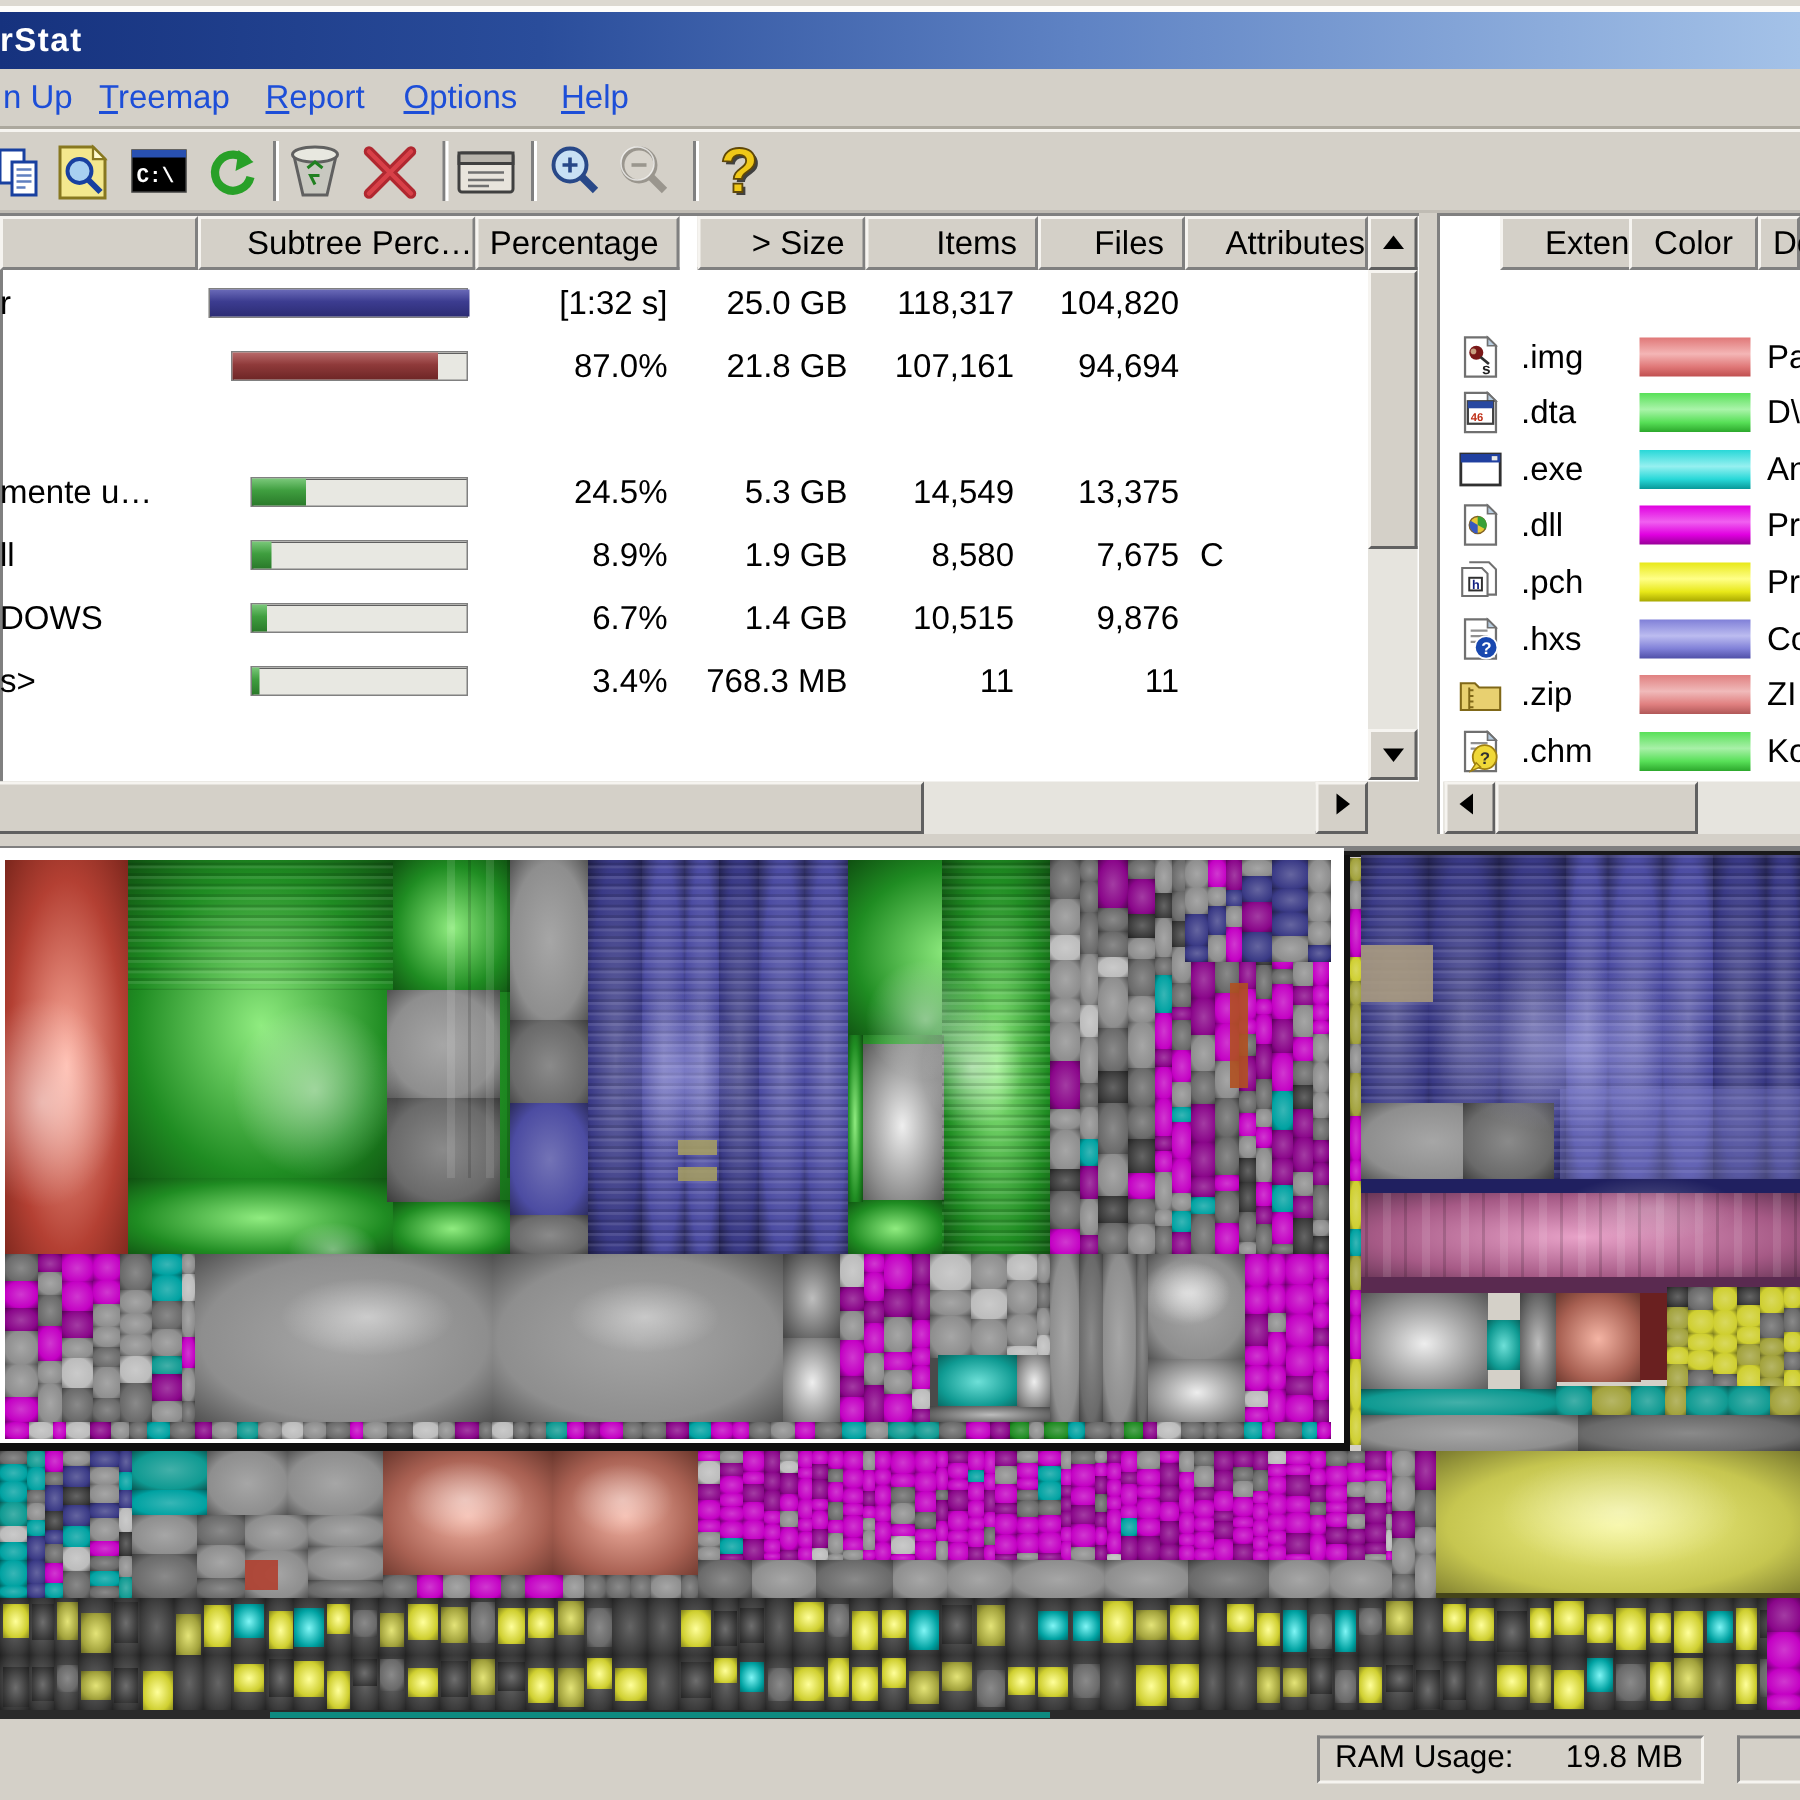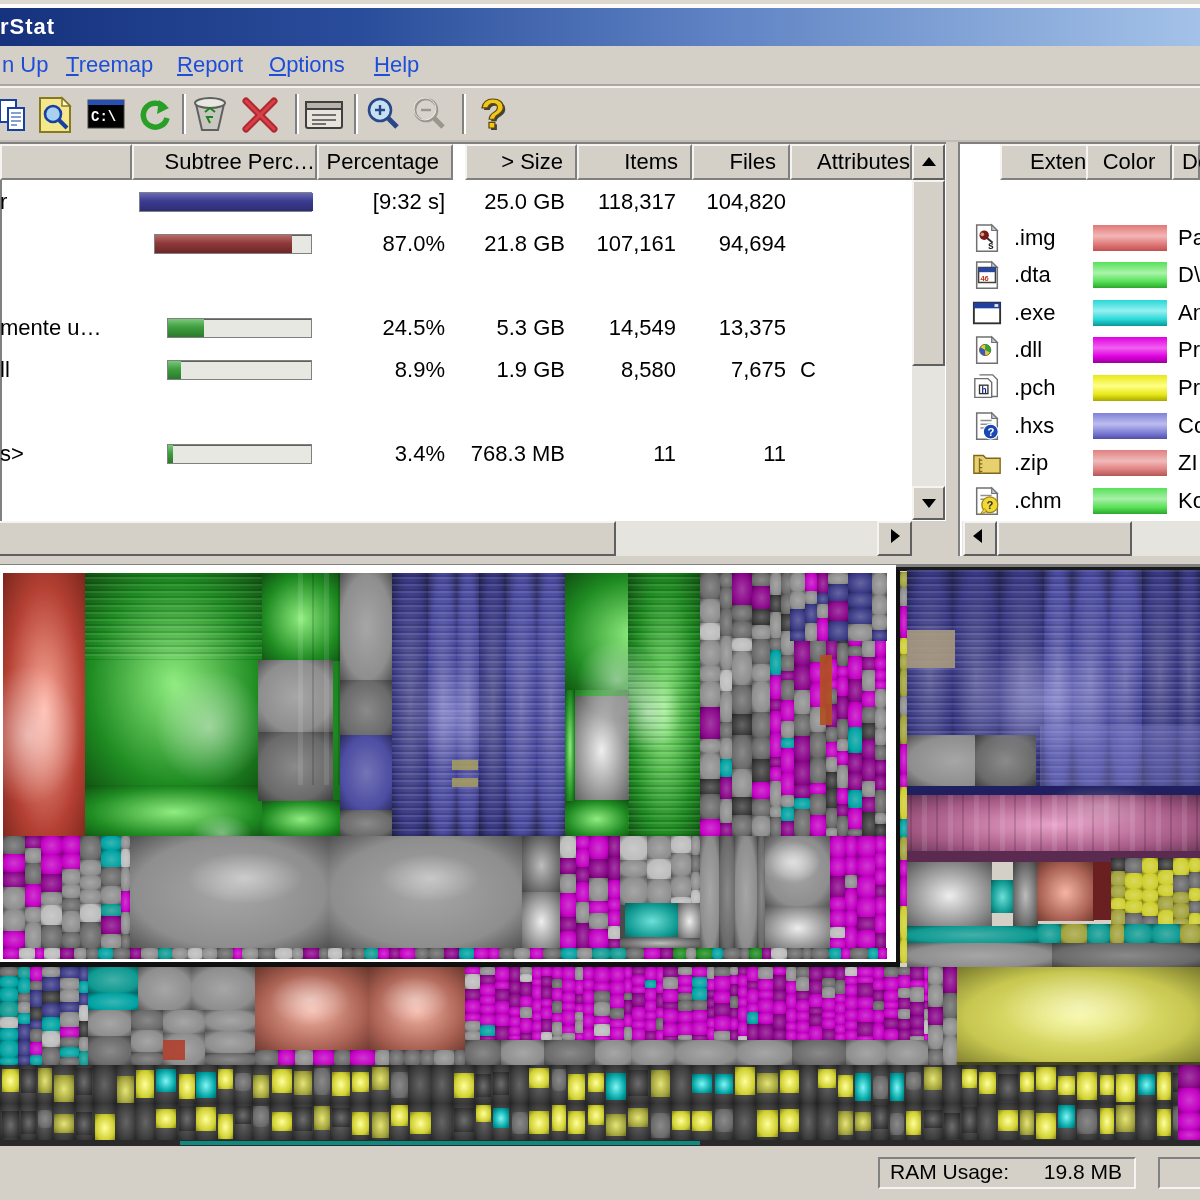--- a/index.html
+++ b/index.html
@@ -149,21 +149,21 @@
 
   <div class="hdr" style="left:1000px;width:124px;padding-left:28px">Extension</div>
   <div class="hdr" style="left:1086px;width:86px;text-align:center">Color</div>
   <div class="hdr" style="left:1172px;width:28px;padding-left:8px">De</div>
 
   <div class="lrow" style="top:181px">
       <span class="nm">r</span>
       <span class="bar" style="left:139px;width:173px">
         <i style="width:173px;background:linear-gradient(180deg,#6a6ab8,#3c3c90 45%,#2c2c74)"></i>
       </span>
-      <span class="c cp">[9:32 s]</span>
+      <span class="c cp">[1:32 s]</span>
       <span class="c cs">25.0 GB</span>
       <span class="c ci">118,317</span>
       <span class="c cf">104,820</span>
     </div>
     <div class="lrow" style="top:223px">
       <span class="bar" style="left:154px;width:158px">
         <i style="width:137px;background:linear-gradient(180deg,#b86a6a,#8f3a3a 45%,#6e2626)"></i>
       </span>
       <span class="c cp">87.0%</span>
       <span class="c cs">21.8 GB</span>
@@ -183,20 +183,30 @@
     <div class="lrow" style="top:349px">
       <span class="nm">ll</span>
       <span class="bar" style="left:167px;width:145px">
         <i style="width:13px;background:linear-gradient(180deg,#7ac87a,#3f9e3f 45%,#2a7a2a)"></i>
       </span>
       <span class="c cp">8.9%</span>
       <span class="c cs">1.9 GB</span>
       <span class="c ci">8,580</span>
       <span class="c cf">7,675</span>
       <span class="ca">C</span>
+    </div>
+    <div class="lrow" style="top:391px">
+      <span class="nm">DOWS</span>
+      <span class="bar" style="left:167px;width:145px">
+        <i style="width:10px;background:linear-gradient(180deg,#7ac87a,#3f9e3f 45%,#2a7a2a)"></i>
+      </span>
+      <span class="c cp">6.7%</span>
+      <span class="c cs">1.4 GB</span>
+      <span class="c ci">10,515</span>
+      <span class="c cf">9,876</span>
     </div>
     <div class="lrow" style="top:433px">
       <span class="nm">s&gt;</span>
       <span class="bar" style="left:167px;width:145px">
         <i style="width:5px;background:linear-gradient(180deg,#7ac87a,#3f9e3f 45%,#2a7a2a)"></i>
       </span>
       <span class="c cp">3.4%</span>
       <span class="c cs">768.3 MB</span>
       <span class="c ci">11</span>
       <span class="c cf">11</span>

